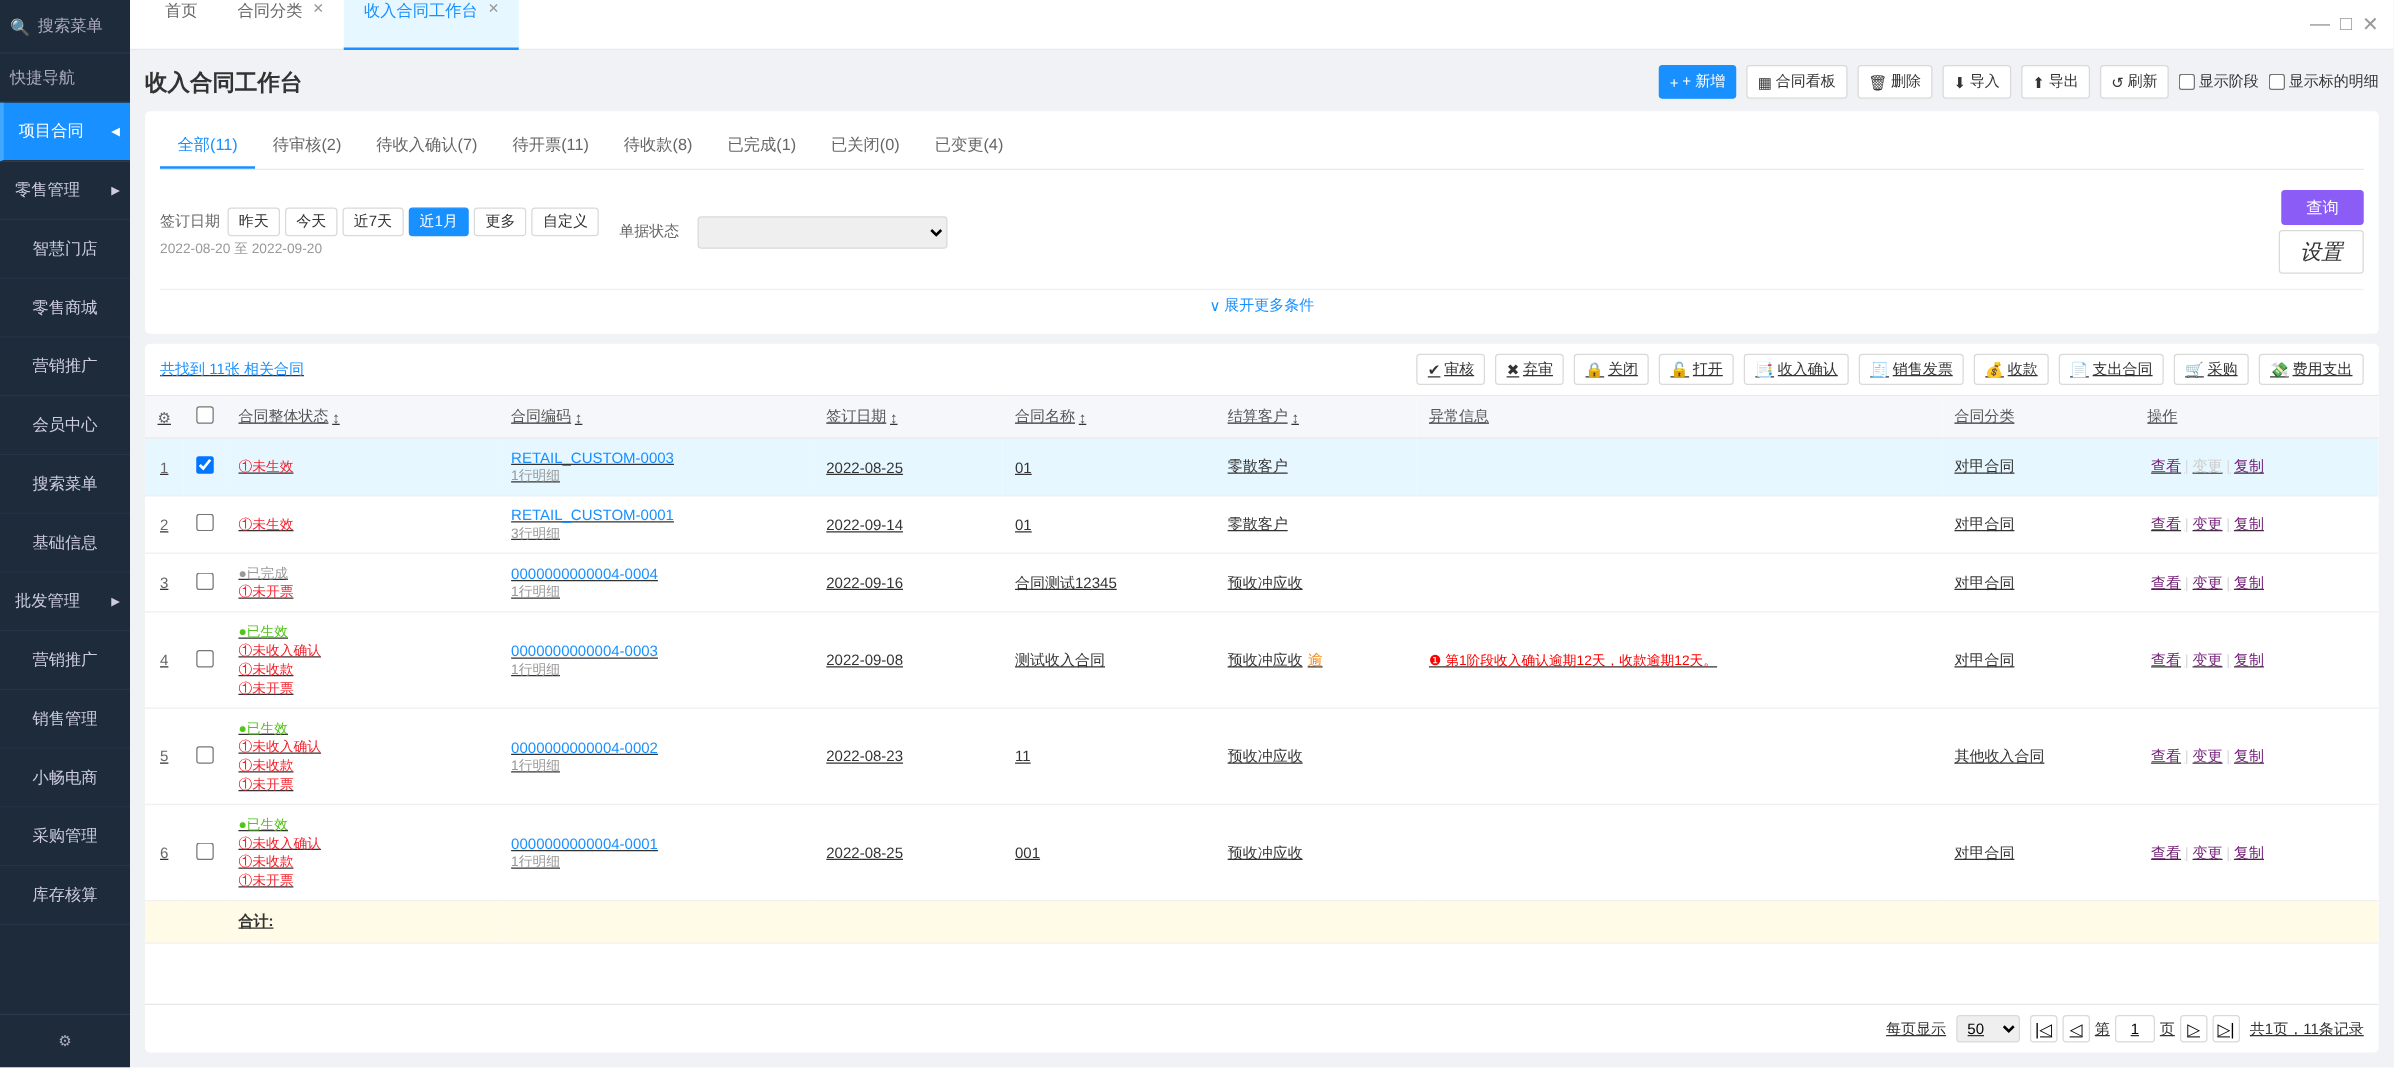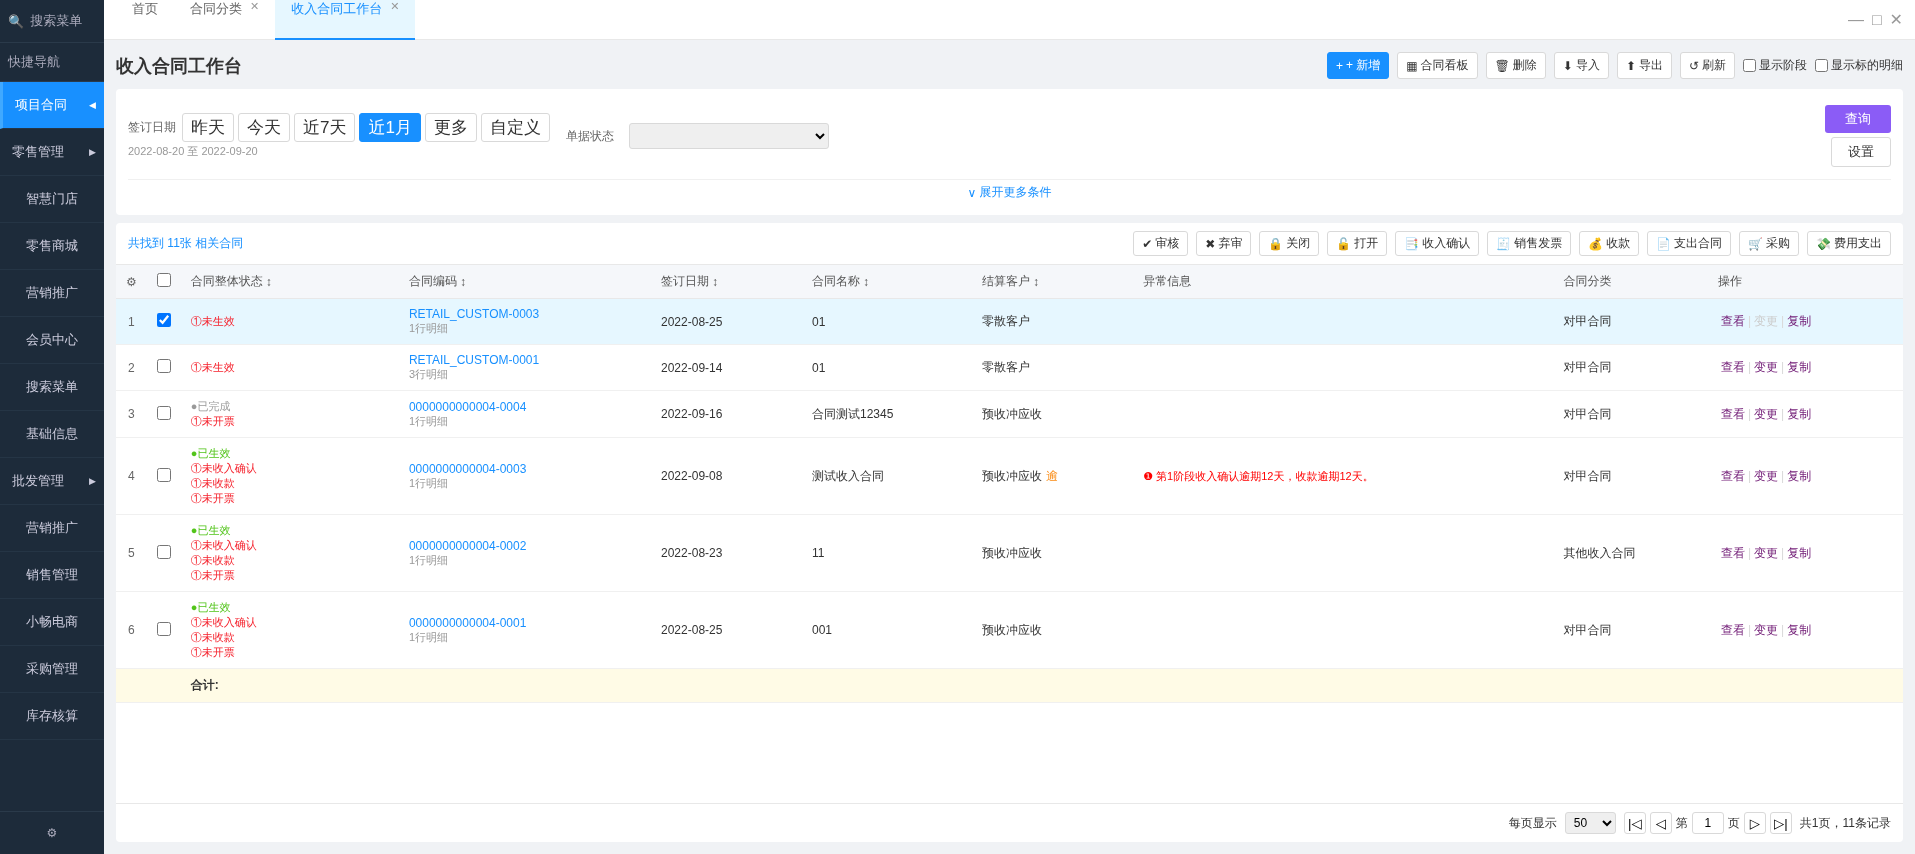--- a/index.html
+++ b/index.html
@@ -40,28 +40,28 @@
 
     
     .status-tabs { display: flex; gap: 0; border-bottom: 1px solid #e8e8e8; margin-bottom: 10px; }
     .status-tab { padding: 8px 14px; cursor: pointer; color: #666; font-size: 13px; border-bottom: 2px solid transparent; }
     .status-tab.active { color: #1890ff; border-bottom: 2px solid #1890ff; }
 
     
     .filter-row { display: flex; align-items: center; gap: 16px; padding: 6px 0; }
     .filter-label { color: #666; font-size: 12px; white-space: nowrap; }
     .filter-date-btns { display: flex; gap: 4px; align-items: center; }
-    .date-btn { padding: 2px 8px; border: 1px solid #d9d9d9; border-radius: 3px; cursor: pointer; font-size: 17px; color: #333; background: #fff; }
+    .date-btn { padding: 2px 8px; border: 1px solid #d9d9d9; border-radius: 3px; cursor: pointer; font-size: 12px; color: #333; background: #fff; }
     .date-btn.active { background: #1890ff; color: #fff; border-color: #1890ff; }
     .date-range { font-size: 11px; color: #999; margin-top: 2px; }
     .filter-select { padding: 4px 8px; border: 1px solid #d9d9d9; border-radius: 3px; font-size: 12px; width: 200px; }
     .expand-btn { color: #1890ff; cursor: pointer; font-size: 12px; display: flex; align-items: center; gap: 3px; }
 
     
-    .table-section { background: #fff; border-radius: 4px; flex: 1; overflow: hidden; display: flex; flex-direction: column; }
+    .table-section { background: #fff; border-radius: 4px; flex: 1; overflow: hidden; display: flex; flex-direction: column; text-decoration: underline; }
     .table-toolbar { padding: 8px 12px; display: flex; align-items: center; justify-content: space-between; border-bottom: 1px solid #e8e8e8; }
     .record-count { font-size: 12px; color: #333; }
     .record-count span { color: #1890ff; }
     .table-actions { display: flex; gap: 8px; align-items: center; }
     .tbl-btn { display: flex; align-items: center; gap: 3px; padding: 3px 8px; border: 1px solid #d9d9d9; border-radius: 3px; background: #fff; cursor: pointer; font-size: 12px; color: #333; }
 
     
     .table-wrap { flex: 1; overflow: auto; }
     table { width: 100%; border-collapse: collapse; font-size: 12px; }
     thead tr { background: #f5f7fa; }
@@ -88,21 +88,21 @@
     .col-date { min-width: 90px; }
     .col-name { min-width: 100px; }
     .col-customer { min-width: 80px; }
     .col-abnormal { min-width: 160px; }
     .col-category { min-width: 80px; }
     .col-op { min-width: 100px; }
     .filter-item { display: flex; align-items: center; gap: 15px; }
     .filter-date-group { display: flex; flex-direction: column; }
     .expand-row { display: flex; justify-content: center; padding: 4px 0; border-top: 1px solid #f0f0f0; margin-top: 6px; }
     .btn-query { background: #8b5cf6; color: #fff; border: none; border-radius: 3px; padding: 5px 20px; cursor: pointer; font-size: 13px; }
-    .btn-setting { background: #fff; color: #333; border: 1px solid #d9d9d9; border-radius: 3px; padding: 5px 16px; cursor: pointer; font-size: 13px; }
+    .btn-setting { background: #fff; color: #333; border: 1px solid #d9d9d9; border-radius: 3px; padding: 5px 16px; cursor: pointer; font-size: 17px; font-style: italic; }
     .query-btn-group { display: flex; flex-direction: column; gap: 4px; align-items: flex-end; margin-left: auto; }
 
     .th-sort { cursor: pointer; display: flex; align-items: center; gap: 3px; text-align: right; }
     .gear-icon { color: #666; cursor: pointer; }
   </style>
 </head>
 <body>
 
 <div class="sidebar">
   <div class="sidebar-search">
@@ -190,20 +190,31 @@
         </label>
         <label style="display:flex;align-items:center;gap:3px;font-size:12px;cursor:pointer;">
           <input type="checkbox" style="">
           <span>显示标的明细</span>
         </label>
       </div>
     </div>
 
     <div class="filter-panel">
 
+      <div class="status-tabs">
+
+      <div class="status-tab active">全部(11)</div>
+          <div class="status-tab">待审核(2)</div>
+          <div class="status-tab">待收入确认(7)</div>
+          <div class="status-tab">待开票(11)</div>
+          <div class="status-tab">待收款(8)</div>
+          <div class="status-tab">已完成(1)</div>
+          <div class="status-tab">已关闭(0)</div>
+          <div class="status-tab">已变更(4)</div>
+        </div>
 
       <div class="filter-row">
         <div class="filter-date-group">
           <div style="display:flex;align-items:center;gap:6px;">
             <span class="filter-label">签订日期</span>
             <div class="filter-date-btns">
               <button class="date-btn">昨天</button>
               <button class="date-btn">今天</button>
               <button class="date-btn">近7天</button>
               <button class="date-btn active">近1月</button>

